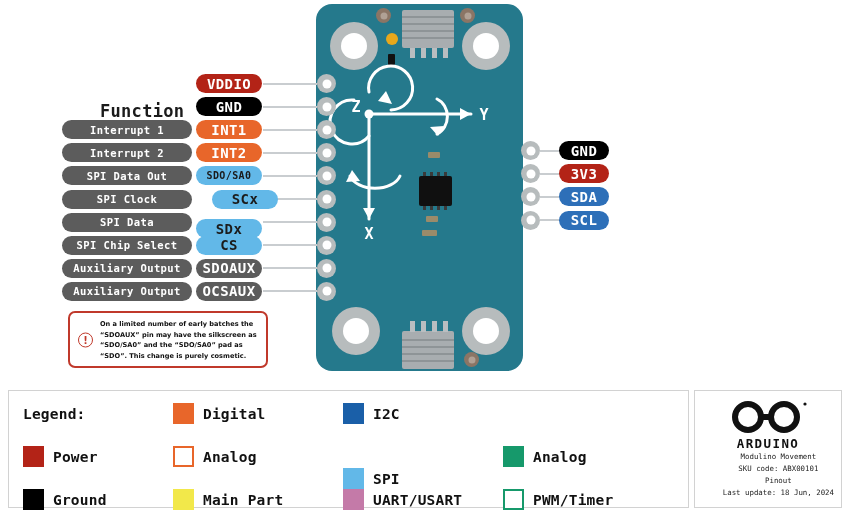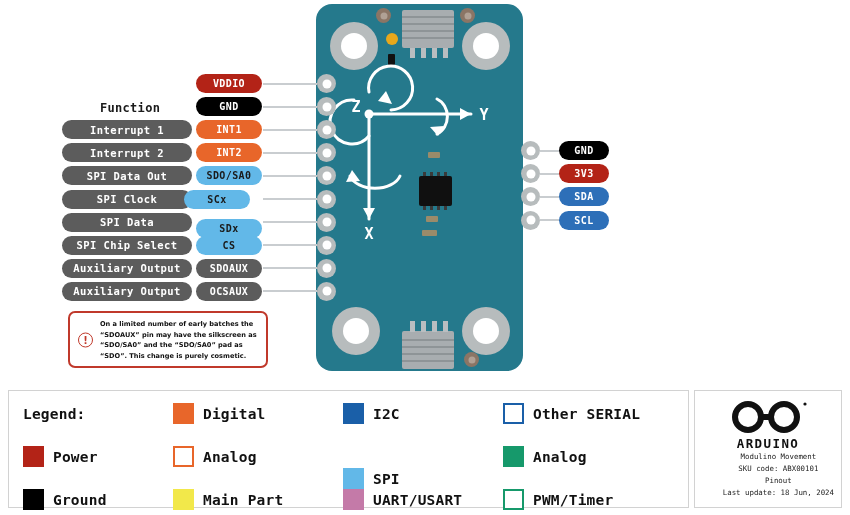--- a/index.html
+++ b/index.html
@@ -83,40 +83,40 @@
   }
 
   
   .pill {
     position: absolute;
     height: 19px;
     border-radius: 10px;
     display: flex;
     align-items: center;
     justify-content: center;
-    font-size: 10px;
+    font-size: 14px;
     font-weight: bold;
     letter-spacing: 0.4px;
     white-space: nowrap;
     color: #ffffff;
   }
   .pill.fn {
     background: #5c5c5c;
     font-size: 10.5px;
   }
   .pill.spi  { background: #62b8e8; color: #1b1b1b; }
   .pill.aux  { background: #5c5c5c; color: #ffffff; }
   .pill.pwr  { background: #b32317; }
   .pill.gnd  { background: #000000; }
   .pill.dig  { background: #e8662a; }
   .pill.i2c  { background: #2d6fb8; }
 
   .fn-header {
     position: absolute;
-    font-size: 12px;
+    font-size: 17px;
     font-weight: bold;
     color: #1b1b1b;
     letter-spacing: 0.3px;
   }
 
   
   .note {
     position: absolute;
     left: 68px; top: 311px;
     width: 200px; height: 57px;
@@ -317,21 +317,21 @@
       <div class="pad" style="left: 317px; top: 143.3px;"></div>
       <div class="pill fn" style="left: 62px; top: 143.3px; width: 130px;">Interrupt 2</div>
       <div class="pill dig" style="left: 196px; top: 143.3px; width: 66px;">INT2</div>
       <div class="lead" style="left: 263px; top: 174.9px; width: 54px;"></div>
       <div class="pad" style="left: 317px; top: 166.4px;"></div>
       <div class="pill fn" style="left: 62px; top: 166.4px; width: 130px;">SPI Data Out</div>
       <div class="pill spi" style="left: 196px; top: 166.4px; width: 66px; font-size: 10px;">SDO/SA0</div>
       <div class="lead" style="left: 263px; top: 198px; width: 54px;"></div>
       <div class="pad" style="left: 317px; top: 189.5px;"></div>
       <div class="pill fn" style="left: 62px; top: 189.5px; width: 130px;">SPI Clock</div>
-      <div class="pill spi" style="left: 184px; top: 189.5px; width: 66px;">SCx</div>
+      <div class="pill spi" style="left: 212px; top: 189.5px; width: 66px;">SCx</div>
       <div class="lead" style="left: 263px; top: 221.1px; width: 54px;"></div>
       <div class="pad" style="left: 317px; top: 212.6px;"></div>
       <div class="pill fn" style="left: 62px; top: 212.6px; width: 130px;">SPI Data</div>
       <div class="pill spi" style="left: 196px; top: 219px; width: 66px;">SDx</div>
       <div class="lead" style="left: 263px; top: 244.2px; width: 54px;"></div>
       <div class="pad" style="left: 317px; top: 235.7px;"></div>
       <div class="pill fn" style="left: 62px; top: 235.7px; width: 130px;">SPI Chip Select</div>
       <div class="pill spi" style="left: 196px; top: 235.7px; width: 66px;">CS</div>
       <div class="lead" style="left: 263px; top: 267.3px; width: 54px;"></div>
       <div class="pad" style="left: 317px; top: 258.8px;"></div>
@@ -398,24 +398,20 @@
           <div class="lg-label">I2C</div>
         </div>
         <div class="lg-cell" style="grid-area: 2 / 3; margin-top: 44px;">
           <div class="swatch" style="background: rgb(98, 184, 232);"></div>
           <div class="lg-label">SPI</div>
         </div>
         <div class="lg-cell" style="grid-area: 3 / 3;">
           <div class="swatch" style="background: rgb(196, 122, 168);"></div>
           <div class="lg-label">UART/USART</div>
         </div>
-        <div class="lg-cell" style="grid-area: 1 / 4;">
-          <div class="swatch hollow" style="border-color: rgb(26, 95, 168);"></div>
-          <div class="lg-label">Other SERIAL</div>
-        </div>
         <div class="lg-cell" style="grid-area: 2 / 4;">
           <div class="swatch" style="background: rgb(22, 153, 107);"></div>
           <div class="lg-label">Analog</div>
         </div>
         <div class="lg-cell" style="grid-area: 3 / 4;">
           <div class="swatch hollow" style="border-color: rgb(22, 153, 107);"></div>
           <div class="lg-label">PWM/Timer</div>
         </div>
       </div>
   </div>

